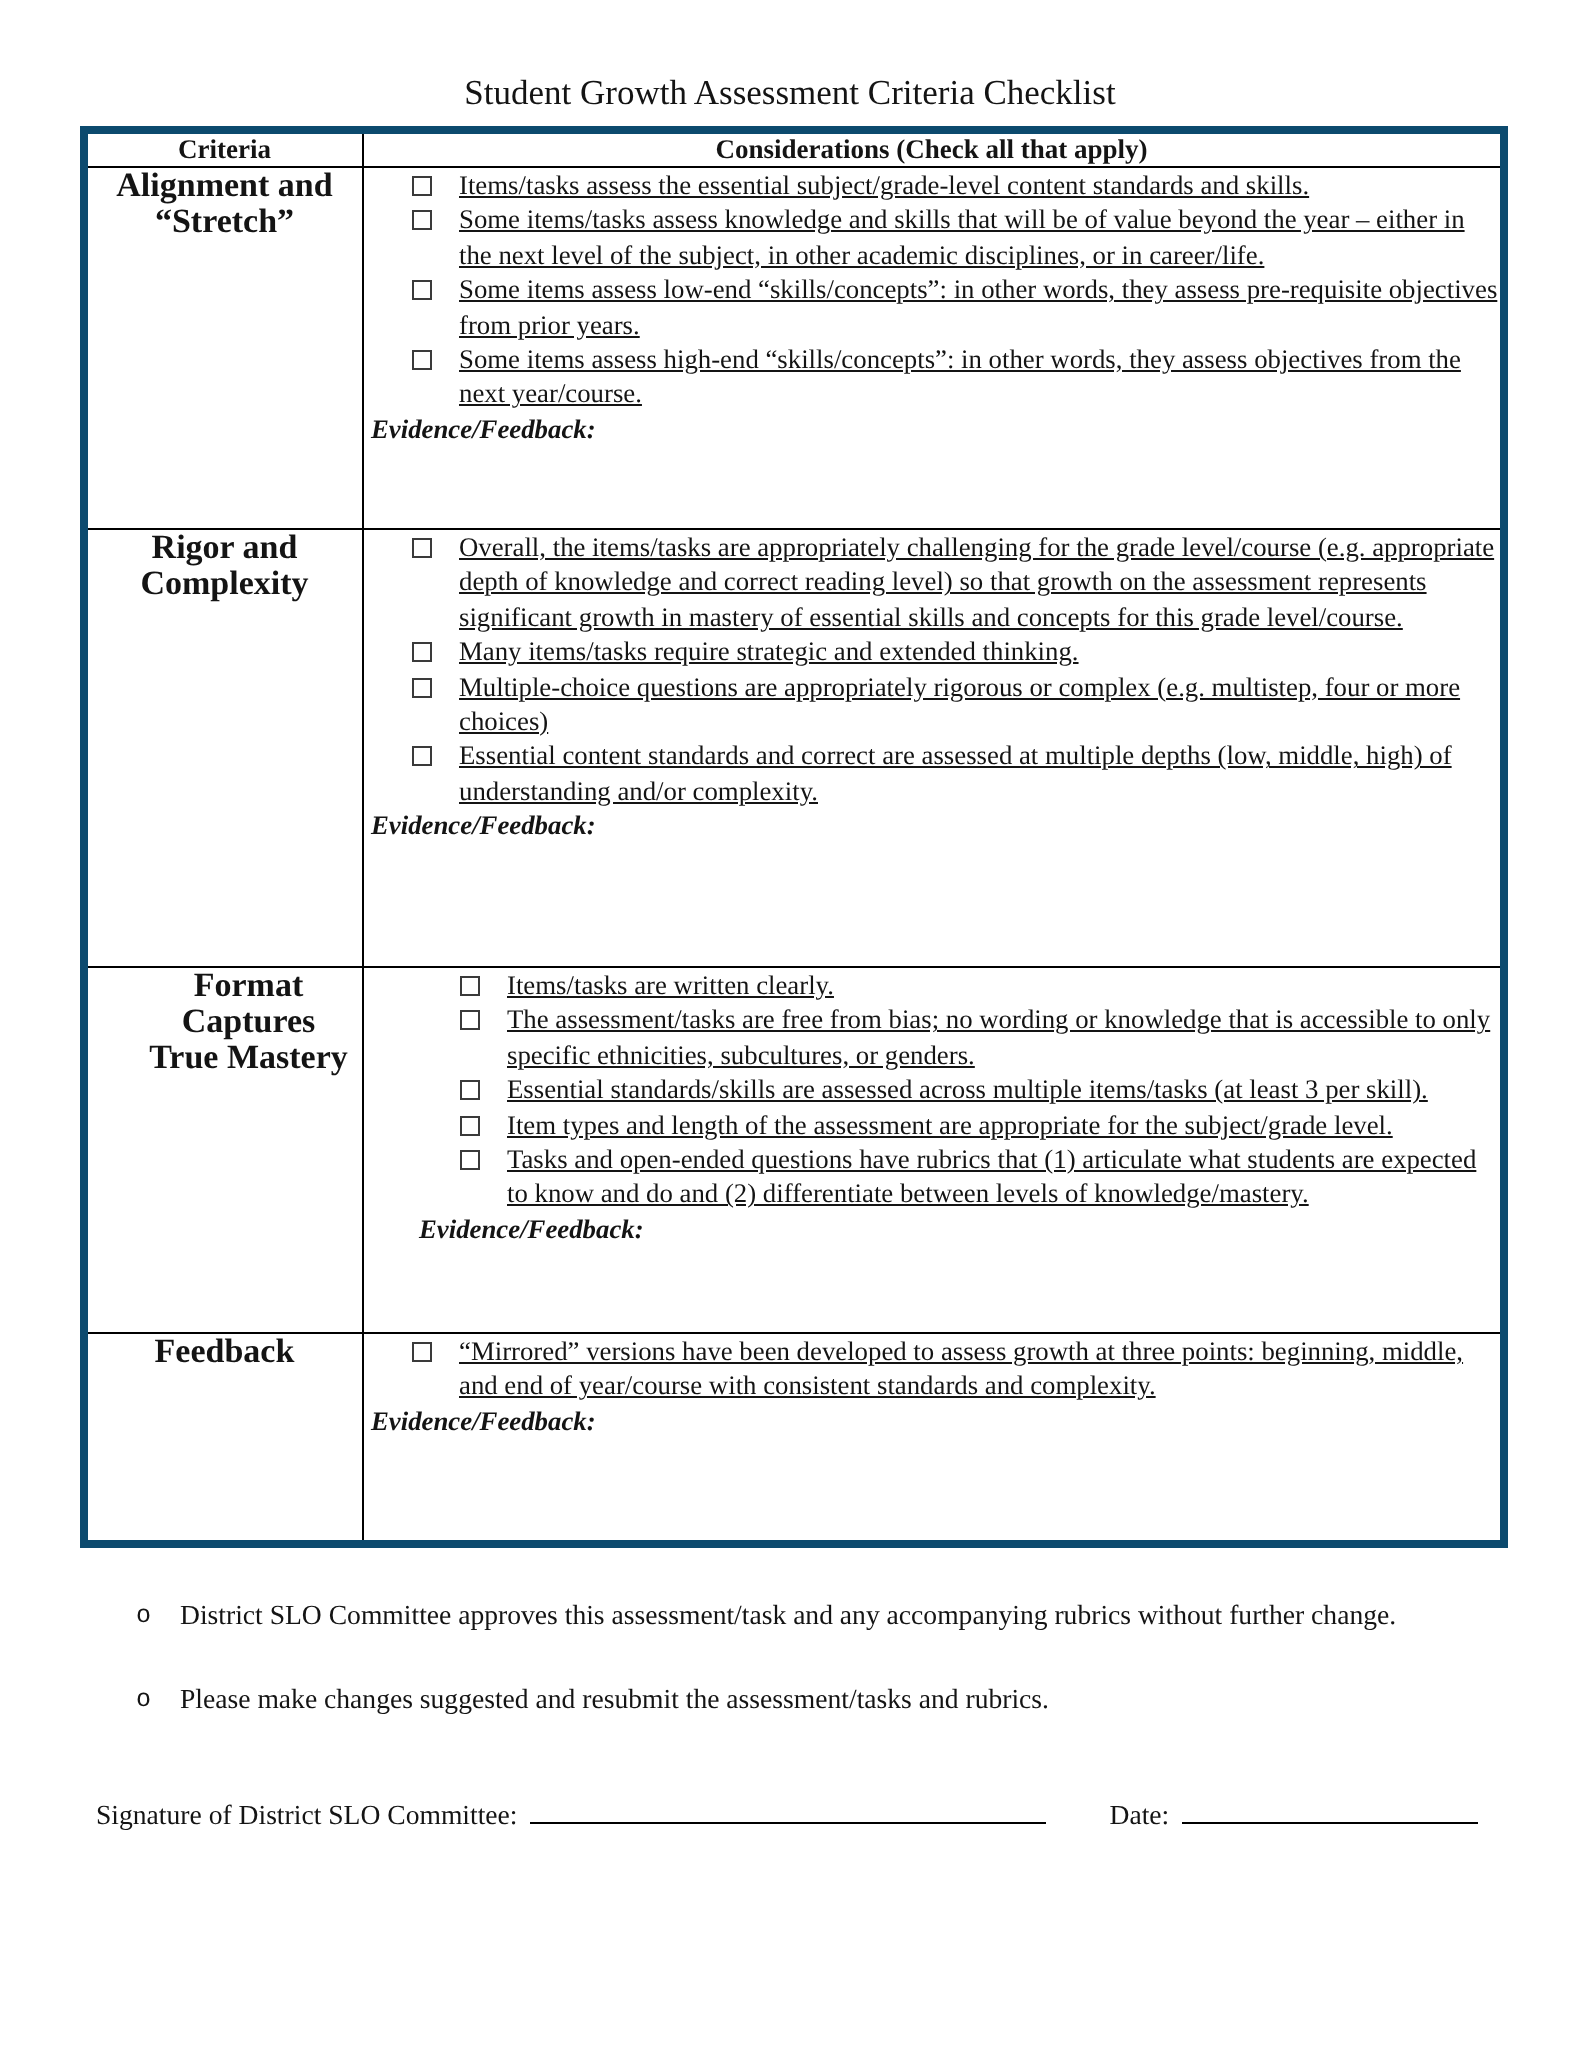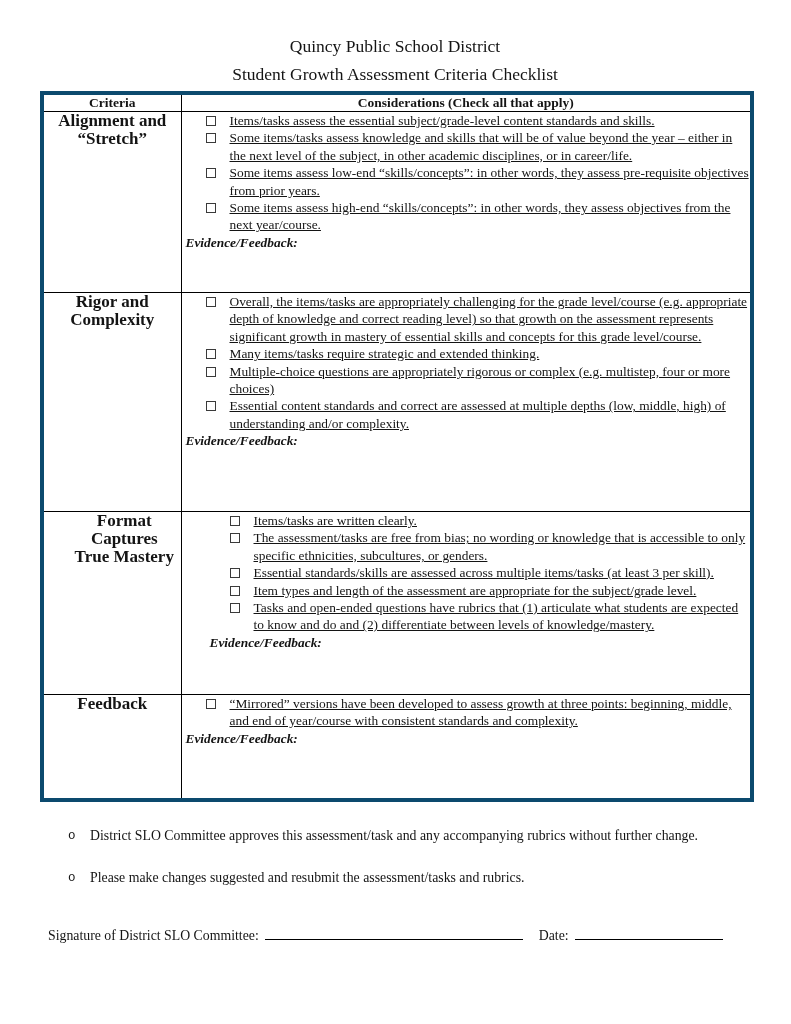--- a/index.html
+++ b/index.html
@@ -110,37 +110,36 @@
     line-height: 18px;
     white-space: nowrap;
   }
   .fill-line {
     display: inline-block;
     border-bottom: 1.2px solid #000;
     height: 14px;
     vertical-align: baseline;
   }
   .sig-line { width: 258px; margin-left: 6px; }
-  .date-label { margin-left: 16px; }
+  .date-label { margin-left: 32px; }
   .date-line { width: 148px; margin-left: 6px; }
   .revised {
     margin-top: 3px;
     text-align: right;
     font-size: 14.5px;
     font-style: italic;
     font-weight: 700;
     padding-right: 4px;
   }
 </style>
 </head>
 <body>
 
 <div class="page">
 
-  <div class="title">Quincy Public School District</div>
   <div class="subtitle">Student Growth Assessment Criteria Checklist</div>
 
   <table class="checklist">
     <colgroup>
         <col class="c-criteria">
         <col class="c-considerations">
       </colgroup>
     <thead>
       <tr>
         <th class="hdr">Criteria</th>

